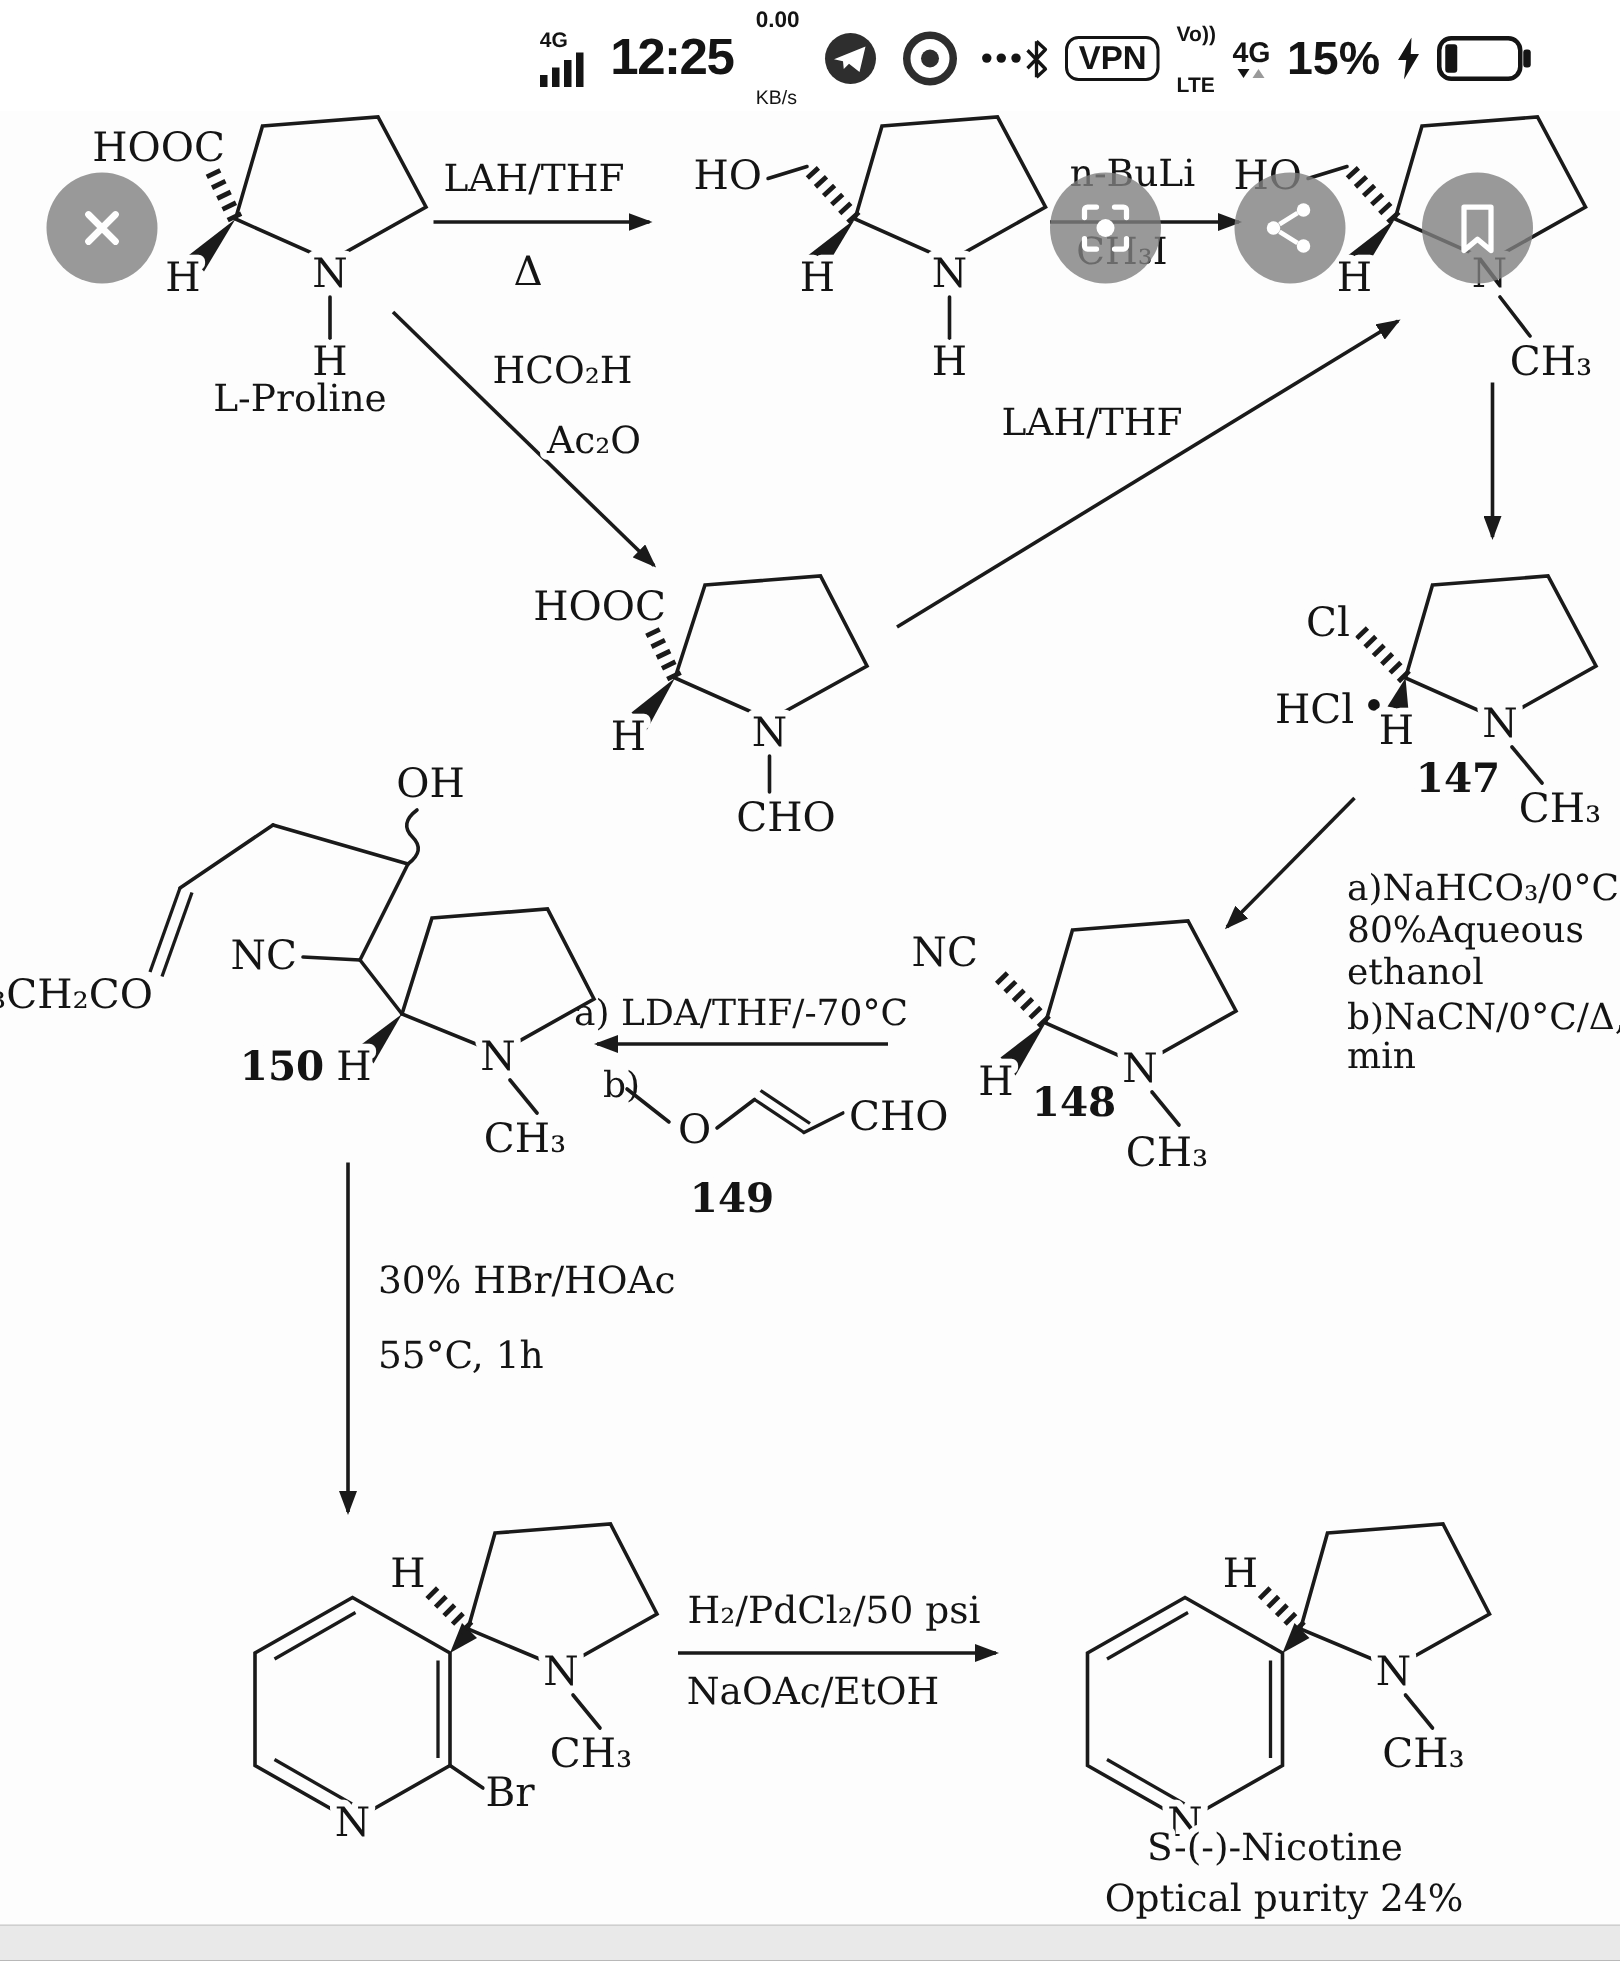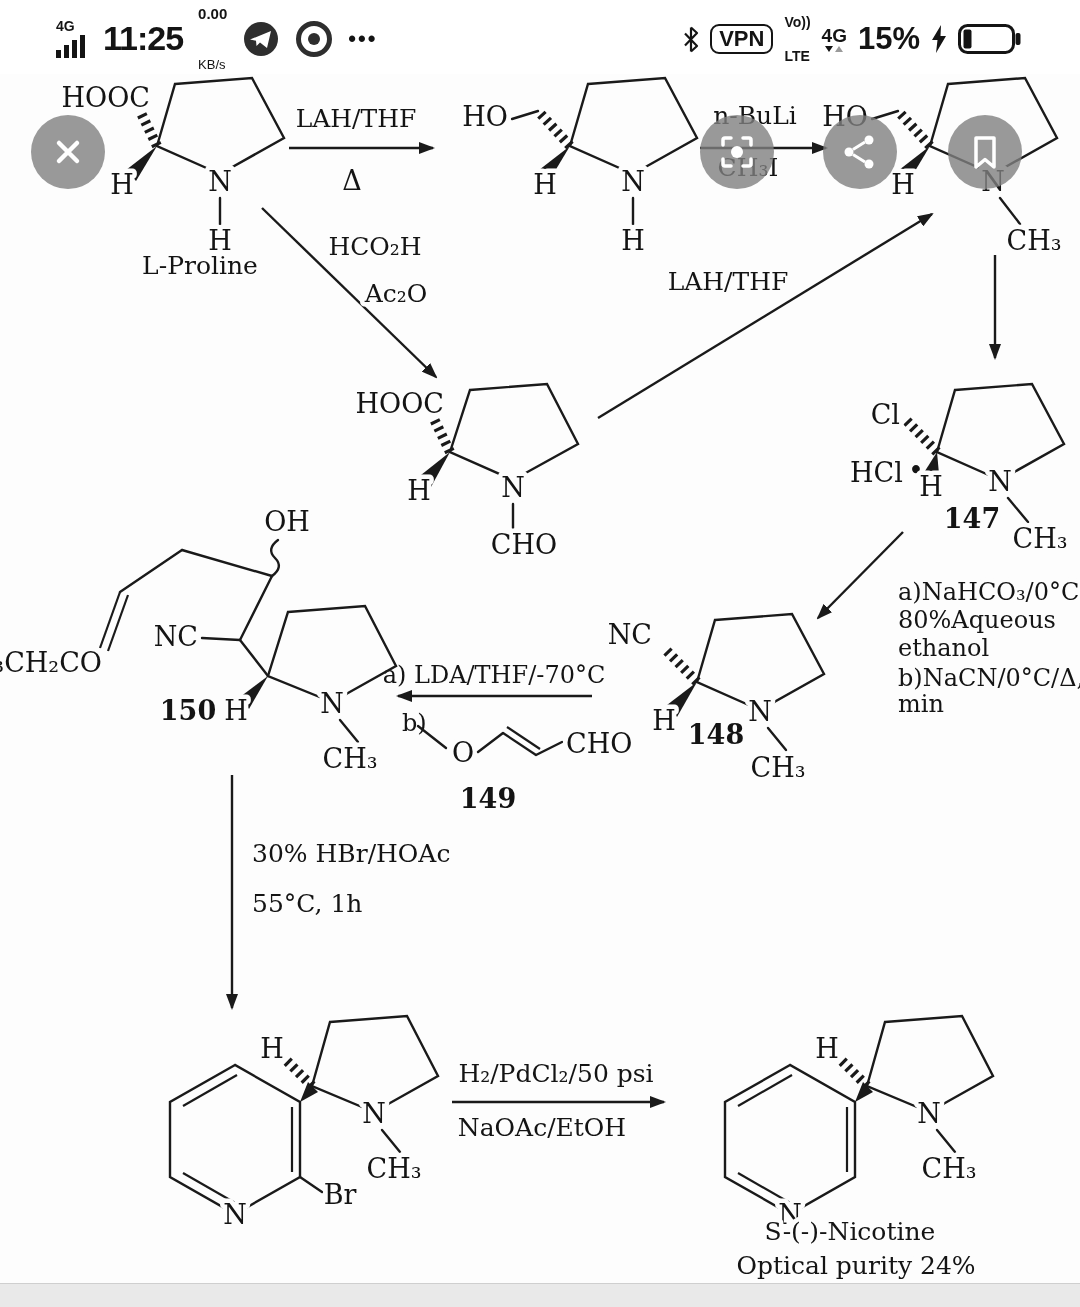--- a/index.html
+++ b/index.html
@@ -1,21 +1,21 @@
 <!DOCTYPE html>
 <html><head>
 <meta charset="utf-8">
 <style>
   html,body{margin:0;padding:0;background:#777;}
   .screen{position:relative;width:1080px;height:1307px;background:#fdfdfd;overflow:hidden;
           font-family:"Liberation Sans",sans-serif;color:#141414;}
 
   
   .statusbar{position:absolute;top:0;left:0;width:100%;height:74px;box-sizing:border-box;
-             display:flex;align-items:center;justify-content:space-between;padding:4px 58px 0 56px;
+             display:flex;align-items:center;justify-content:flex-end;padding:4px 58px 0 56px;
              background:#fff;z-index:4;}
   .sb-left,.sb-right{display:flex;align-items:center;}
   .sb-left{gap:15px;}
   .sb-right{gap:11px;}
   .signal{display:flex;flex-direction:column;align-items:flex-start;line-height:1;}
   .sg-label{font-size:14px;font-weight:700;margin-bottom:1px;}
   .time{font-size:34px;font-weight:700;letter-spacing:-1px;}
   .speed{display:flex;flex-direction:column;line-height:1.05;font-weight:700;font-size:15px;}
   .speed .unit{font-size:13px;font-weight:400;margin-top:36px;}
   .dots{font-size:22px;font-weight:700;letter-spacing:2px;}
@@ -59,21 +59,21 @@
     <div class="sb-left">
       <div class="signal">
         <span class="sg-label">4G</span>
         <svg width="32" height="24">
           <rect x="0" y="16" width="5" height="8" fill="#141414"></rect>
           <rect x="8" y="11" width="5" height="13" fill="#141414"></rect>
           <rect x="16" y="6" width="5" height="18" fill="#141414"></rect>
           <rect x="24" y="1" width="5" height="23" fill="#141414"></rect>
         </svg>
       </div>
-      <span class="time">11:25</span>
+      <span class="time">12:25</span>
       <div class="speed">
         <span>0.00</span>
         <span class="unit">KB/s</span>
       </div>
       <svg width="38" height="38" viewBox="0 0 38 38">
         <circle cx="19" cy="19" r="17" fill="#2e2e2e"></circle>
         <path d="M8 19.5 L29 11 L25 28 L18 22.5 L14.5 26 L14 20.8 Z" fill="#fff"></path>
       </svg>
       <svg width="38" height="38" viewBox="0 0 38 38">
         <circle cx="19" cy="19" r="15.5" fill="none" stroke="#2e2e2e" stroke-width="5"></circle>

